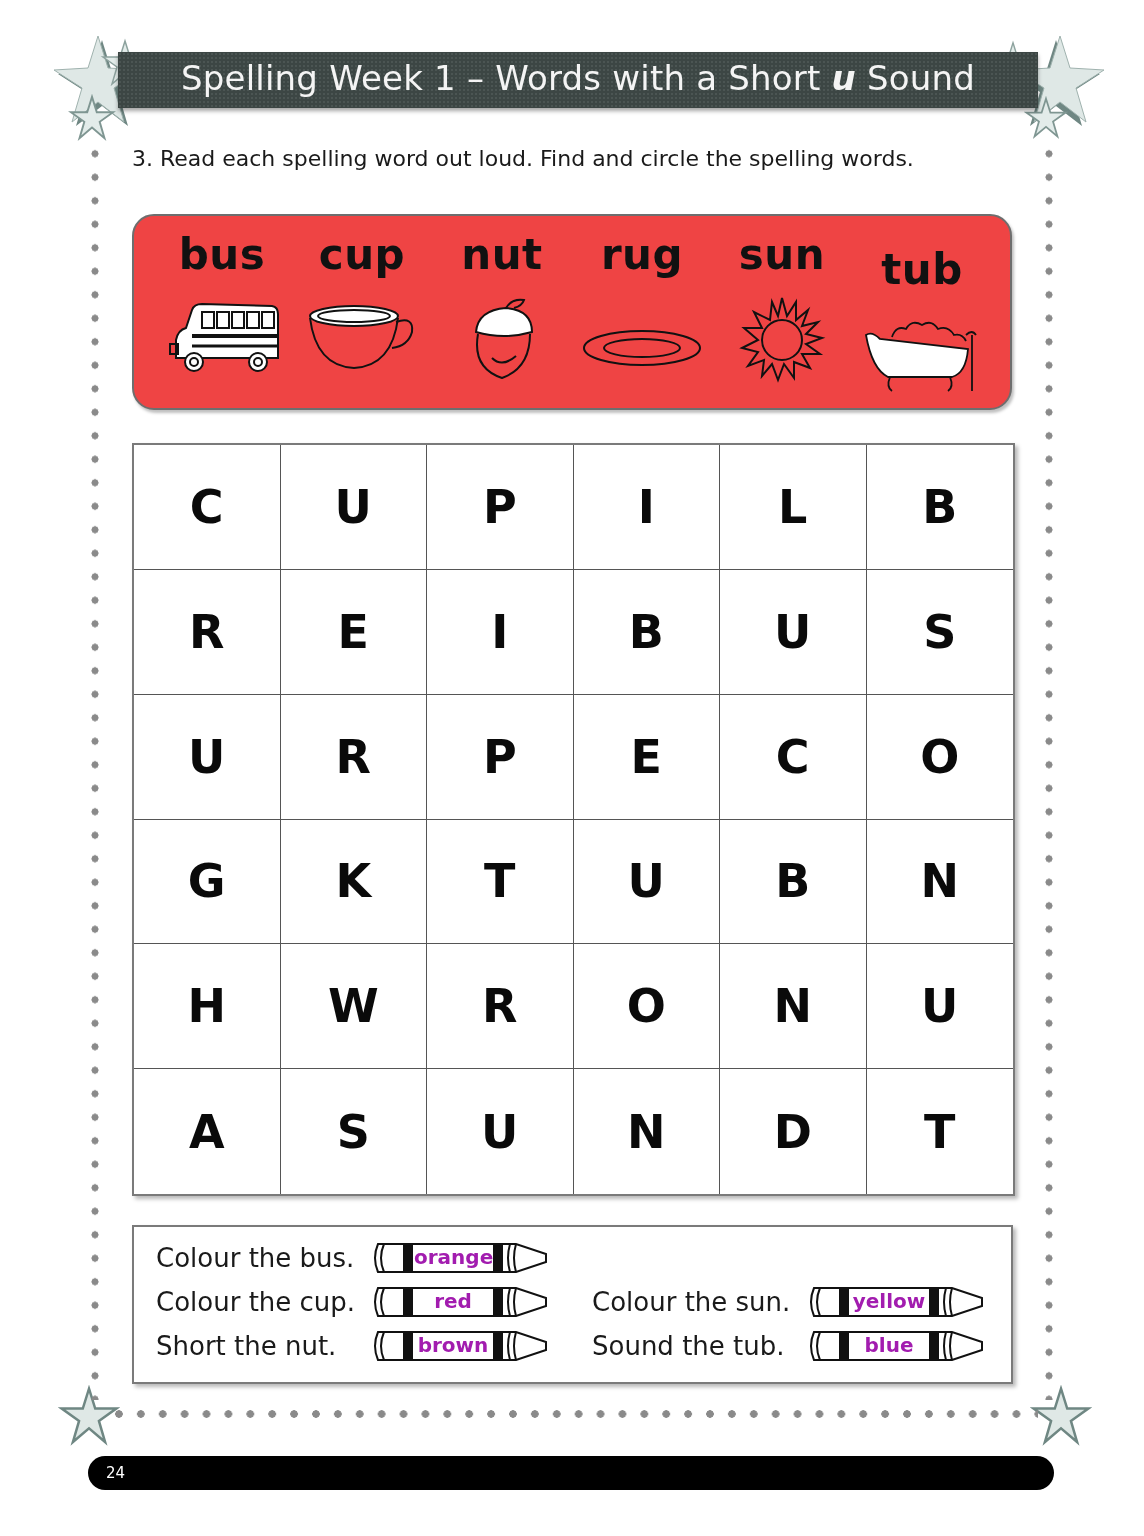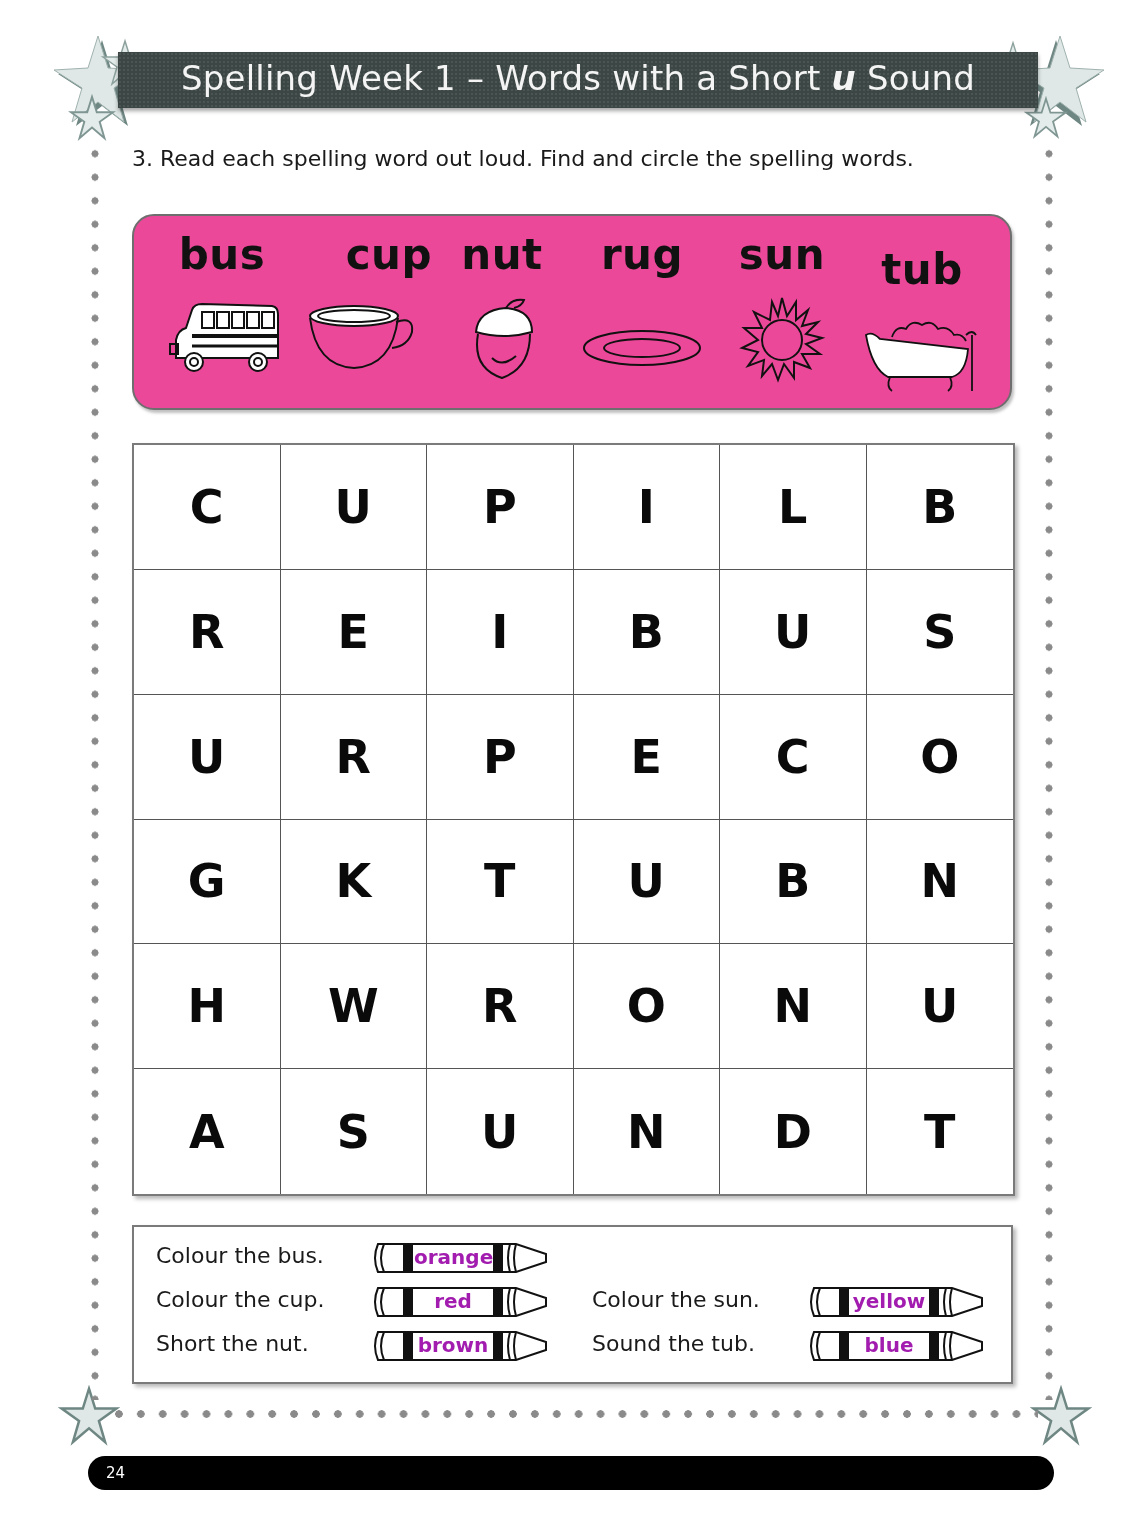--- a/index.html
+++ b/index.html
@@ -22,40 +22,40 @@
     background-image: radial-gradient(circle, #8a8a8a 3.3px, transparent 3.8px);
     background-size:8px 23.5px; background-repeat:repeat-y; }
   .dots-h { position:absolute; height:10px;
     background-image: radial-gradient(circle, #8a8a8a 3.5px, transparent 4px);
     background-size:21.9px 10px; background-repeat:repeat-x; }
 
   .instruction { position:absolute; left:132px; top:146px; font-family:"DejaVu Sans", sans-serif; font-size:22px; color:#1a1a1a; }
 
   
   .word-box { position:absolute; left:132px; top:214px; width:876px; height:192px;
-    border:2px solid #6e6e6e; border-radius:22px; box-shadow:2px 3px 3px rgba(0,0,0,0.25); background:#ec4899; }
+    border:2px solid #6e6e6e; border-radius:22px; box-shadow:2px 3px 3px rgba(0,0,0,0.25); background:#ef4444; }
   .word-col { position:absolute; top:0; width:140px; text-align:center; }
   .word-label { display:block; margin-top:14px; font-family:"DejaVu Sans", sans-serif; font-size:42px; font-weight:bold; letter-spacing:0.5px; color:#111; }
   .word-pic { position:absolute; left:10px; top:80px; width:120px; height:90px; }
 
   
   .grid { position:absolute; left:132px; top:443px; width:879px; height:749px;
     border:2px solid #7a7a7a; box-shadow:3px 3px 4px rgba(0,0,0,0.28);
     display:grid; grid-template-columns:repeat(6, 1fr); grid-template-rows:repeat(6, 1fr); }
   .cell { border-right:1.5px solid #555; border-bottom:1.5px solid #555;
     display:flex; align-items:center; justify-content:center;
     font-family:"DejaVu Sans", sans-serif; font-weight:bold; font-size:46px; color:#0a0a0a; cursor:pointer; }
   .cell.last-col { border-right:none; }
   .cell.last-row { border-bottom:none; }
 
   
   .colour-box { position:absolute; left:132px; top:1225px; width:877px; height:155px;
     border:2px solid #7a7a7a; box-shadow:3px 3px 4px rgba(0,0,0,0.28); background:#fff; }
   .colour-row { position:absolute; height:40px; }
-  .colour-text { position:absolute; left:0; top:4px; font-family:"DejaVu Sans", sans-serif; font-size:22px; color:#1a1a1a; white-space:nowrap; }
+  .colour-text { position:absolute; left:0; top:4px; font-family:"DejaVu Sans", sans-serif; font-size:26px; color:#1a1a1a; white-space:nowrap; }
   .crayon { position:absolute; width:180px; height:34px; }
   .crayon-label { position:absolute; left:44px; top:3px; width:78px; height:26px; text-align:center;
     font-family:"DejaVu Sans", sans-serif; font-weight:bold; font-size:20px; line-height:26px; color:#a21caf; }
 
   
   .footer { position:absolute; left:88px; top:1456px; width:966px; height:34px; background:#000; border-radius:17px; color:#fff; }
   .footer-page { position:absolute; left:18px; top:8px; font-family:"DejaVu Sans", sans-serif; font-size:15px; }
   .footer-copy { position:absolute; left:0; right:0; top:7px; text-align:center; font-family:"DejaVu Sans", sans-serif; font-size:16px; }
 </style>
 </head>
@@ -112,21 +112,21 @@
         <line x1="30" y1="40" x2="116" y2="40" stroke-width="4"></line>
           <line x1="30" y1="50" x2="116" y2="50" stroke-width="3"></line>
         <circle cx="32" cy="66" r="9" fill="#fff"></circle>
           <circle cx="32" cy="66" r="4"></circle>
         <circle cx="96" cy="66" r="9" fill="#fff"></circle>
           <circle cx="96" cy="66" r="4"></circle>
         <rect x="8" y="48" width="8" height="10"></rect>
       </g>
     </svg>
   </div>
-  <div class="word-col" style="left:158px;text-align:right;">
+  <div class="word-col" style="left:158px;">
     <span class="word-label">cup</span>
     <svg class="word-pic" viewBox="0 0 120 90">
       <g fill="none" stroke="#111" stroke-width="2">
         <ellipse cx="52" cy="20" rx="44" ry="10" fill="#fff"></ellipse>
         <ellipse cx="52" cy="20" rx="36" ry="6"></ellipse>
         <path d="M8,22 Q14,70 52,72 Q90,70 96,22"></path>
         <path d="M94,26 Q112,20 110,36 Q106,50 90,52"></path>
       </g>
     </svg>
   </div>

